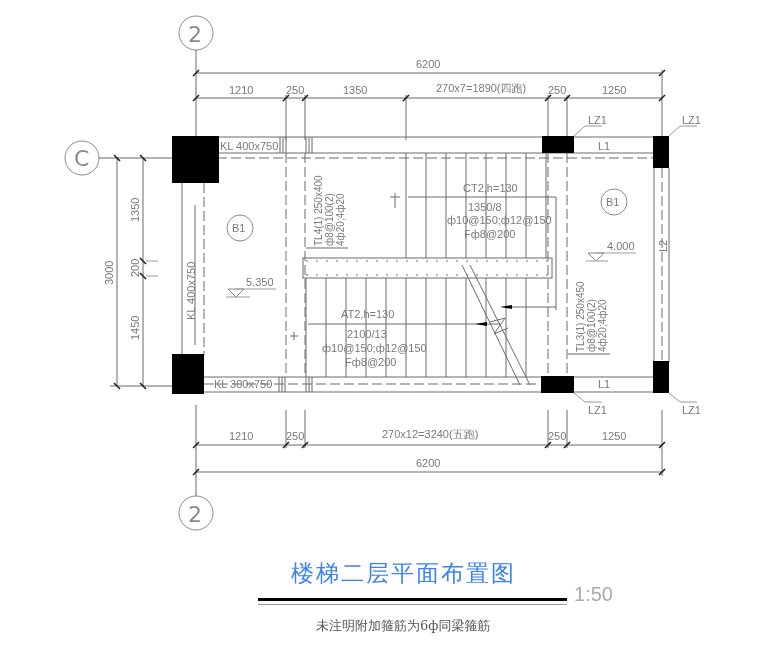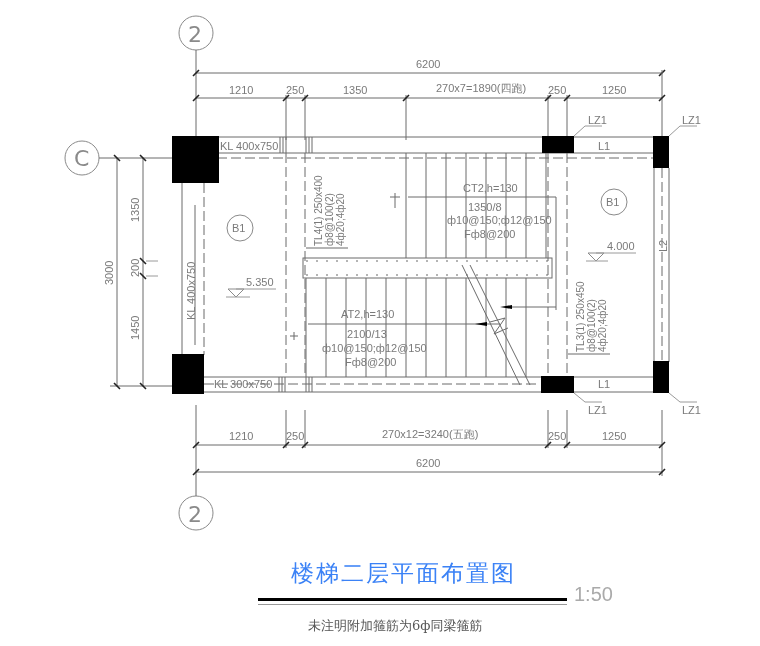--- a/index.html
+++ b/index.html
@@ -9,21 +9,21 @@
   .lnd { stroke:#6b6b6b; stroke-width:1; fill:none; stroke-dasharray:10 4; }
   .lnl { stroke:#9a9a9a; stroke-width:1; fill:none; }
   .tk { stroke:#222; stroke-width:1.6; }
   .col { fill:#000; }
   .t { font-family:"Liberation Sans", sans-serif; fill:#7a7a7a; font-size:11px; }
   .tsm { font-family:"Liberation Sans", sans-serif; fill:#7a7a7a; font-size:10px; }
   .axis-circle { fill:#fff; stroke:#8a8a8a; stroke-width:1; }
   .axis-t { font-family:"DejaVu Sans", sans-serif; fill:#8a8a8a; font-size:22px; }
   .title { position:absolute; left:282px; top:558px; font-family:Liberation Sans, sans-serif; font-size:23px; color:#3b82f6; letter-spacing:2px;margin-left:9px; }
   .scale { position:absolute; left:574px; top:583px; font-family:"Liberation Sans", sans-serif; font-size:20px; color:#aaa; }
-  .note { position:absolute; left:308px; top:617px; font-family:"DejaVu Serif", serif; font-size:13px; color:#555; }
+  .note { position:absolute; left:316px; top:617px; font-family:"DejaVu Serif", serif; font-size:13px; color:#555; }
   .bar1 { position:absolute; left:258px; top:598px; width:309px; height:3px; background:#000; }
   .bar2 { position:absolute; left:258px; top:604px; width:309px; height:1px; background:#999; }
 </style>
 </head>
 <body>
 
 <svg width="760" height="646" viewBox="0 0 760 646">
 
   <g>
     <circle class="axis-circle" cx="196" cy="33" r="17"></circle>

